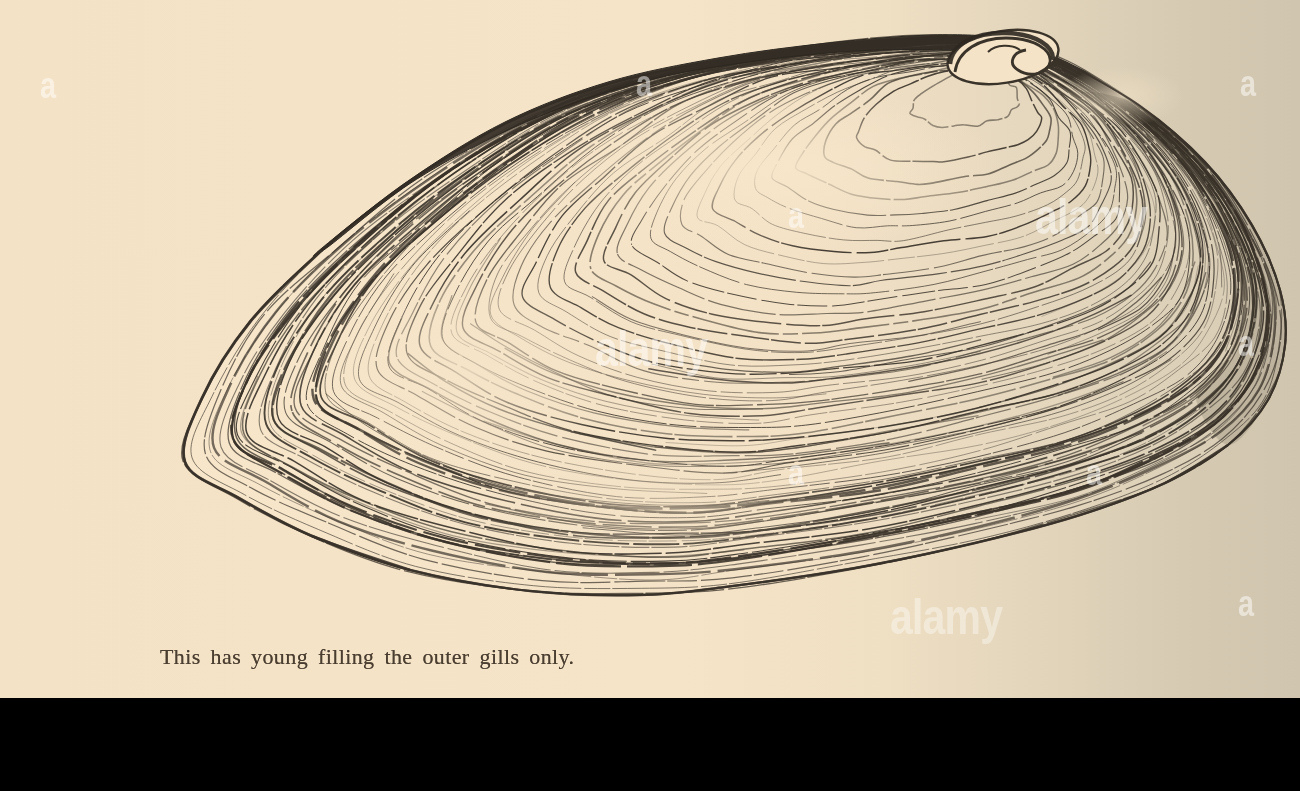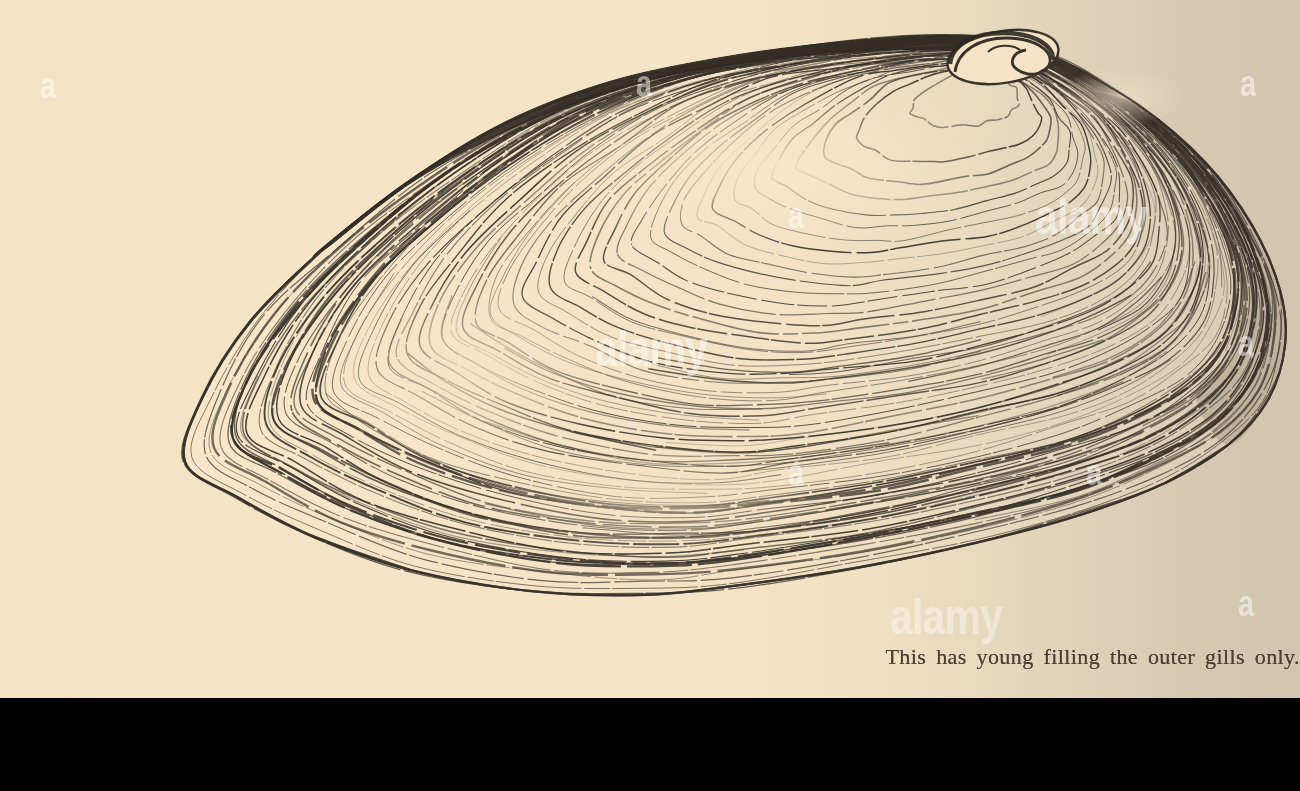--- a/index.html
+++ b/index.html
@@ -16,21 +16,21 @@
   
   .caption1{
     position:absolute; left:158px; top:611px; width:1142px;
     font-family:"Liberation Serif","DejaVu Serif",serif;
     font-size:23px; line-height:27px; color:#4a3e30;
     letter-spacing:.3px; word-spacing:7px; white-space:nowrap;
     text-align:justify; text-align-last:justify;
     text-shadow:0 0 .5px rgba(74,62,48,.75);
   }
   .caption2{
-    position:absolute; left:160px; right:0; top:644px; text-align:right;
+    position:absolute; left:160px; right:0; top:644px; text-align:left;
     font-family:"Liberation Serif","DejaVu Serif",serif;
     font-size:22px; color:#4a3e30; letter-spacing:.4px; word-spacing:4px;
     text-shadow:0 0 .5px rgba(74,62,48,.75);
   }
   .smallcaps{ font-variant:small-caps; letter-spacing:1px; }
   .italic{ font-style:italic; }
   
   .wm{
     position:absolute; color:rgba(255,255,255,.5); font-weight:bold;
     font-family:"Liberation Sans",sans-serif; pointer-events:none; line-height:1;

